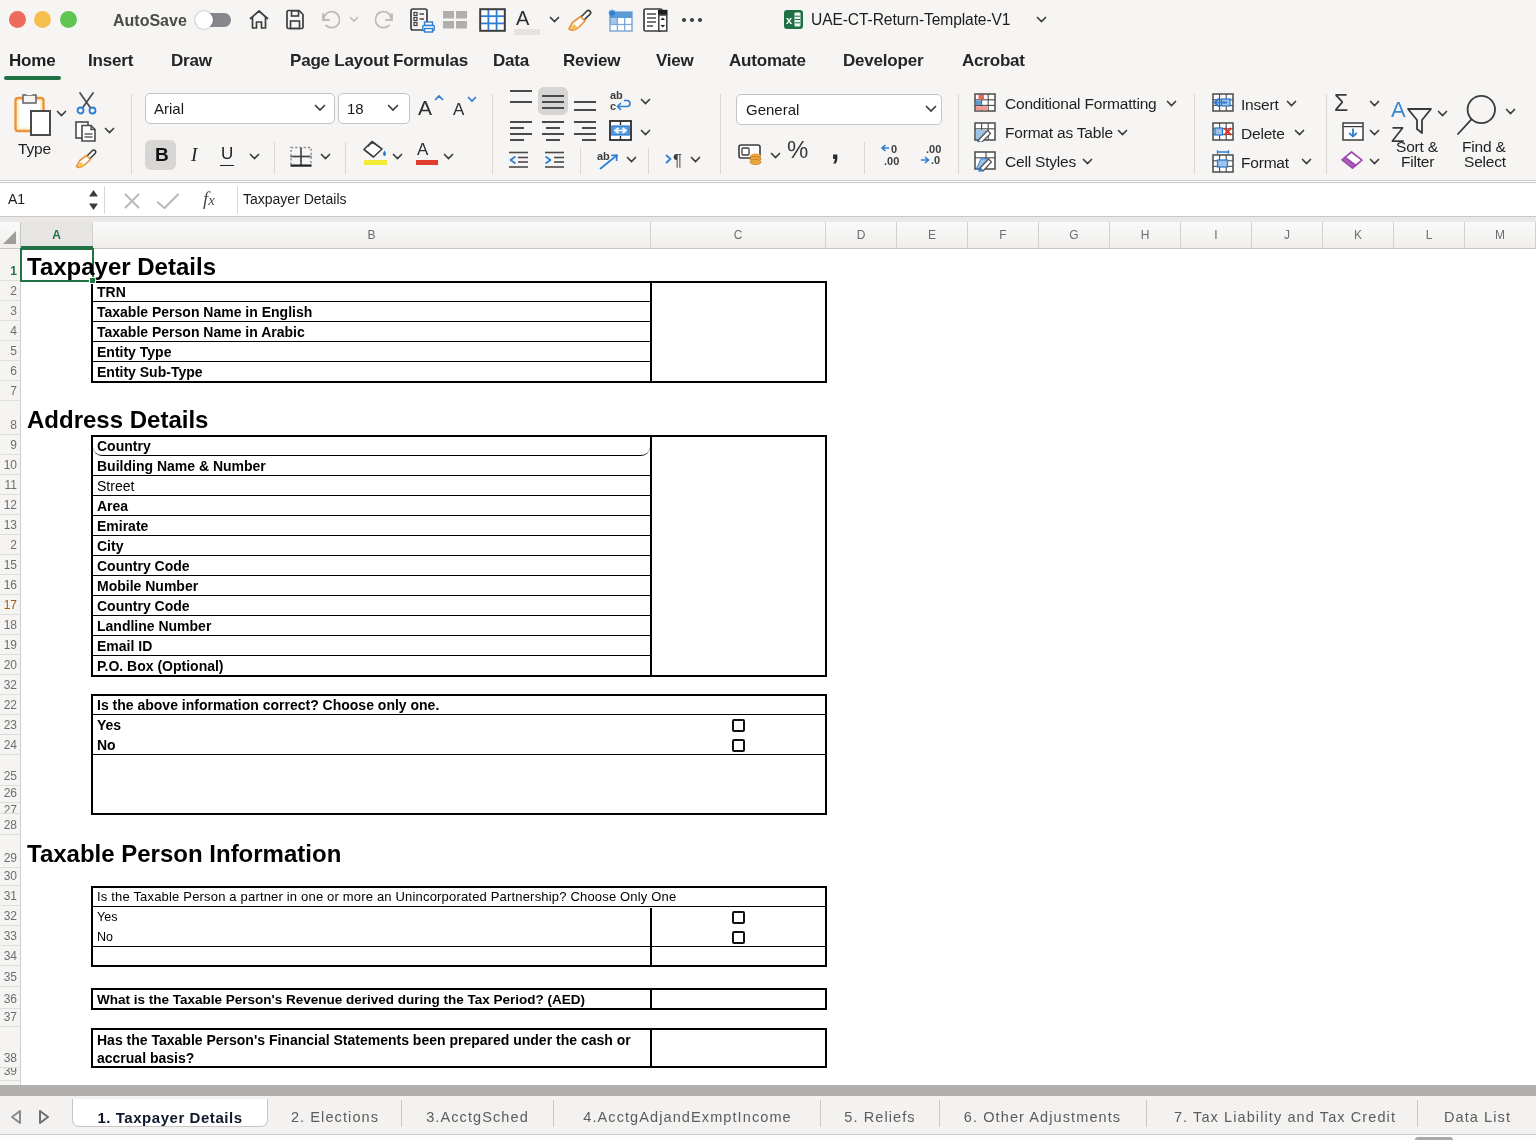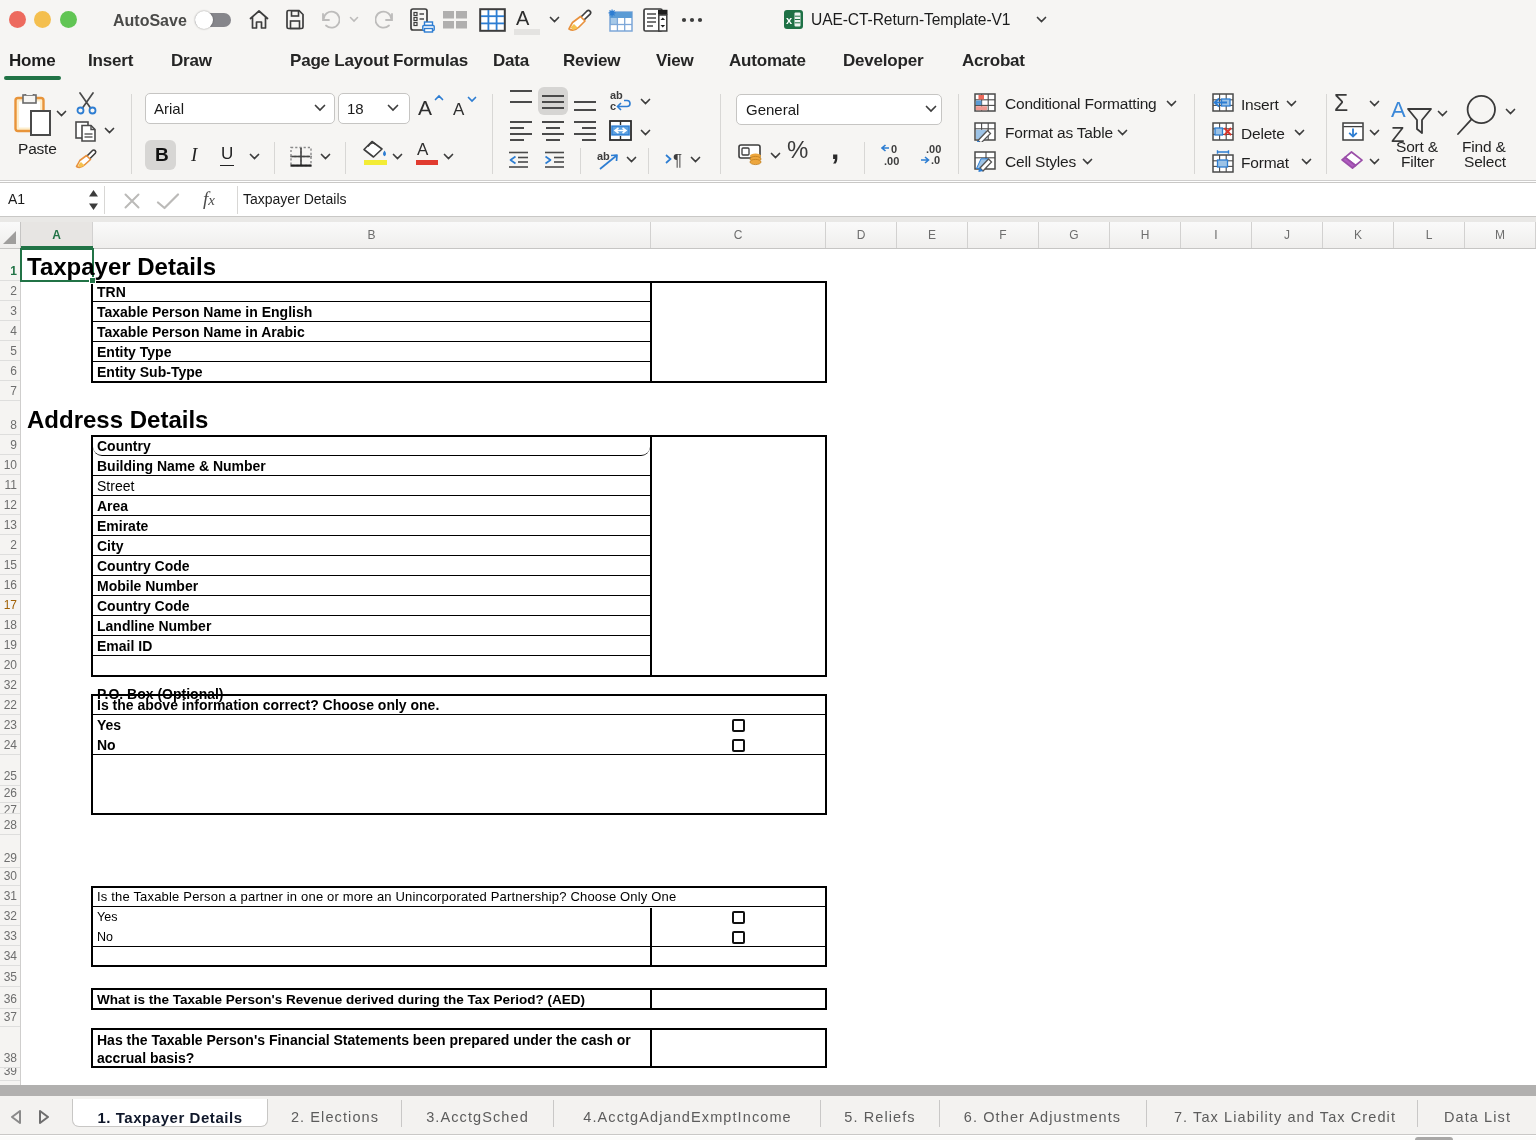--- a/index.html
+++ b/index.html
@@ -188,21 +188,21 @@
       <svg class="ic" style="left:14px; top:4px;" width="40" height="42" viewBox="0 0 40 42">
           <rect x="1.5" y="4" width="28" height="33" rx="2.5" fill="#fdeecd" stroke="#e8943a" stroke-width="2.4"></rect>
           <rect x="5" y="7.5" width="21" height="26" fill="#fff"></rect>
           <rect x="9" y="1" width="13" height="8" fill="#f6f5f3" stroke="#6a6a6a" stroke-width="1.6"></rect>
           <path d="M11.5 1 a4 4 0 0 1 8 0" fill="#f6f5f3" stroke="#6a6a6a" stroke-width="1.6"></path>
           <rect x="17" y="17" width="19" height="24" fill="#fff" stroke="#4a4a4a" stroke-width="2"></rect>
         </svg>
       <svg class="ic" style="left:56px; top:20px;" width="11" height="8" viewBox="0 0 11 8">
           <path d="M1.5 1.5 L5.5 5.5 L9.5 1.5" fill="none" stroke="#3d3d3d" stroke-width="1.7" stroke-linecap="round"></path>
         </svg>
-      <div class="lbl" style="left:18px; top:50px; font-size:15.5px; color:#1f1f1f; letter-spacing:-0.2px;">Paste</div>
+      <div class="lbl" style="left:18px; top:50px; font-size:15.5px; color:#1f1f1f; letter-spacing:-0.2px;">Type</div>
 
       <svg class="ic" style="left:76px; top:2px;" width="21" height="23" viewBox="0 0 21 23">
           <path d="M4 1 L14.5 16 M17 1 L6.5 16" stroke="#4a4a4a" stroke-width="1.7" fill="none" stroke-linecap="round"></path>
           <circle cx="4.5" cy="18.5" r="3" fill="none" stroke="#2d7dd2" stroke-width="1.8"></circle>
           <circle cx="16.5" cy="18.5" r="3" fill="none" stroke="#2d7dd2" stroke-width="1.8"></circle>
         </svg>
 
       <svg class="ic" style="left:75px; top:31px;" width="22" height="21" viewBox="0 0 22 21">
           <rect x="1" y="1" width="12" height="16" fill="#fff" stroke="#4a4a4a" stroke-width="1.6"></rect>
           <path d="M7 4.5 h9 l4 4 V20 h-13 z" fill="#fff" stroke="#4a4a4a" stroke-width="1.6"></path>
@@ -587,20 +587,21 @@
       <div class="rh" style="top:738px; height:22px; color:#6e6e6e; font-weight:400;">36</div>
       <div class="rh" style="top:760px; height:18px; color:#6e6e6e; font-weight:400;">37</div>
       <div class="rh" style="top:778px; height:41px; color:#6e6e6e; font-weight:400;">38</div>
       <div class="rh" style="top:819px; height:13px; color:#6e6e6e; font-weight:400;">39</div>
     </div>
 
   <div id="sheet">
 
     <div class="h1" style="top:4px;">Taxpayer Details</div>
     <div class="h1" style="top:157px;">Address Details</div>
+    <div class="h1" style="top:591px;">Taxable Person Information</div>
 
     <div class="tbl" style="left:70px; top:32px; width:736px; height:102px;">
       <div class="cell" style="left:0; top:0;    width:557px; height:18.5px;">TRN</div>
       <div class="cell" style="left:0; top:20px; width:557px; height:18.5px;">Taxable Person Name in English</div>
       <div class="cell" style="left:0; top:40px; width:557px; height:18.5px;">Taxable Person Name in Arabic</div>
       <div class="cell" style="left:0; top:60px; width:557px; height:18.5px;">Entity Type</div>
       <div class="cell" style="left:0; top:80px; width:557px; height:18px; border-bottom:none;">Entity Sub-Type</div>
       <div class="abs" style="left:557px; top:0; width:2px; height:98px; background:#000;"></div>
     </div>
 
@@ -609,21 +610,21 @@
       <div class="cell" style="left:0; top:20px;  width:557px; height:18.5px;">Building Name &amp; Number</div>
       <div class="cell nb" style="left:0; top:40px;  width:557px; height:18.5px;">Street</div>
       <div class="cell" style="left:0; top:60px;  width:557px; height:18.5px;">Area</div>
       <div class="cell" style="left:0; top:80px;  width:557px; height:18.5px;">Emirate</div>
       <div class="cell" style="left:0; top:100px; width:557px; height:18.5px;">City</div>
       <div class="cell" style="left:0; top:120px; width:557px; height:18.5px;">Country Code</div>
       <div class="cell" style="left:0; top:140px; width:557px; height:18.5px;">Mobile Number</div>
       <div class="cell" style="left:0; top:160px; width:557px; height:18.5px;">Country Code</div>
       <div class="cell" style="left:0; top:180px; width:557px; height:18.5px;">Landline Number</div>
       <div class="cell" style="left:0; top:200px; width:557px; height:18.5px;">Email ID</div>
-      <div class="cell" style="left:0; top:220px; width:623px; height:18px; border-bottom:none;margin-top:28px;">P.O. Box (Optional)</div>
+      <div class="cell" style="left:0; top:220px; width:623px; height:18px; border-bottom:none;">P.O. Box (Optional)</div>
       <div class="abs" style="left:557px; top:0; width:2px; height:238px; background:#000;"></div>
     </div>
 
     <div class="tbl" style="left:70px; top:445px; width:736px; height:121px;">
       <div class="cell" style="left:0; top:0;    width:732px; height:18.5px;">Is the above information correct? Choose only one.</div>
       <div class="cell" style="left:0; top:20px; width:732px; height:18.5px; border-bottom:none;">Yes</div>
       <div class="cell" style="left:0; top:40px; width:732px; height:18.5px;">No</div>
       <div class="cbx" style="left:639px; top:23px;"></div>
       <div class="cbx" style="left:639px; top:43px;"></div>
     </div>

